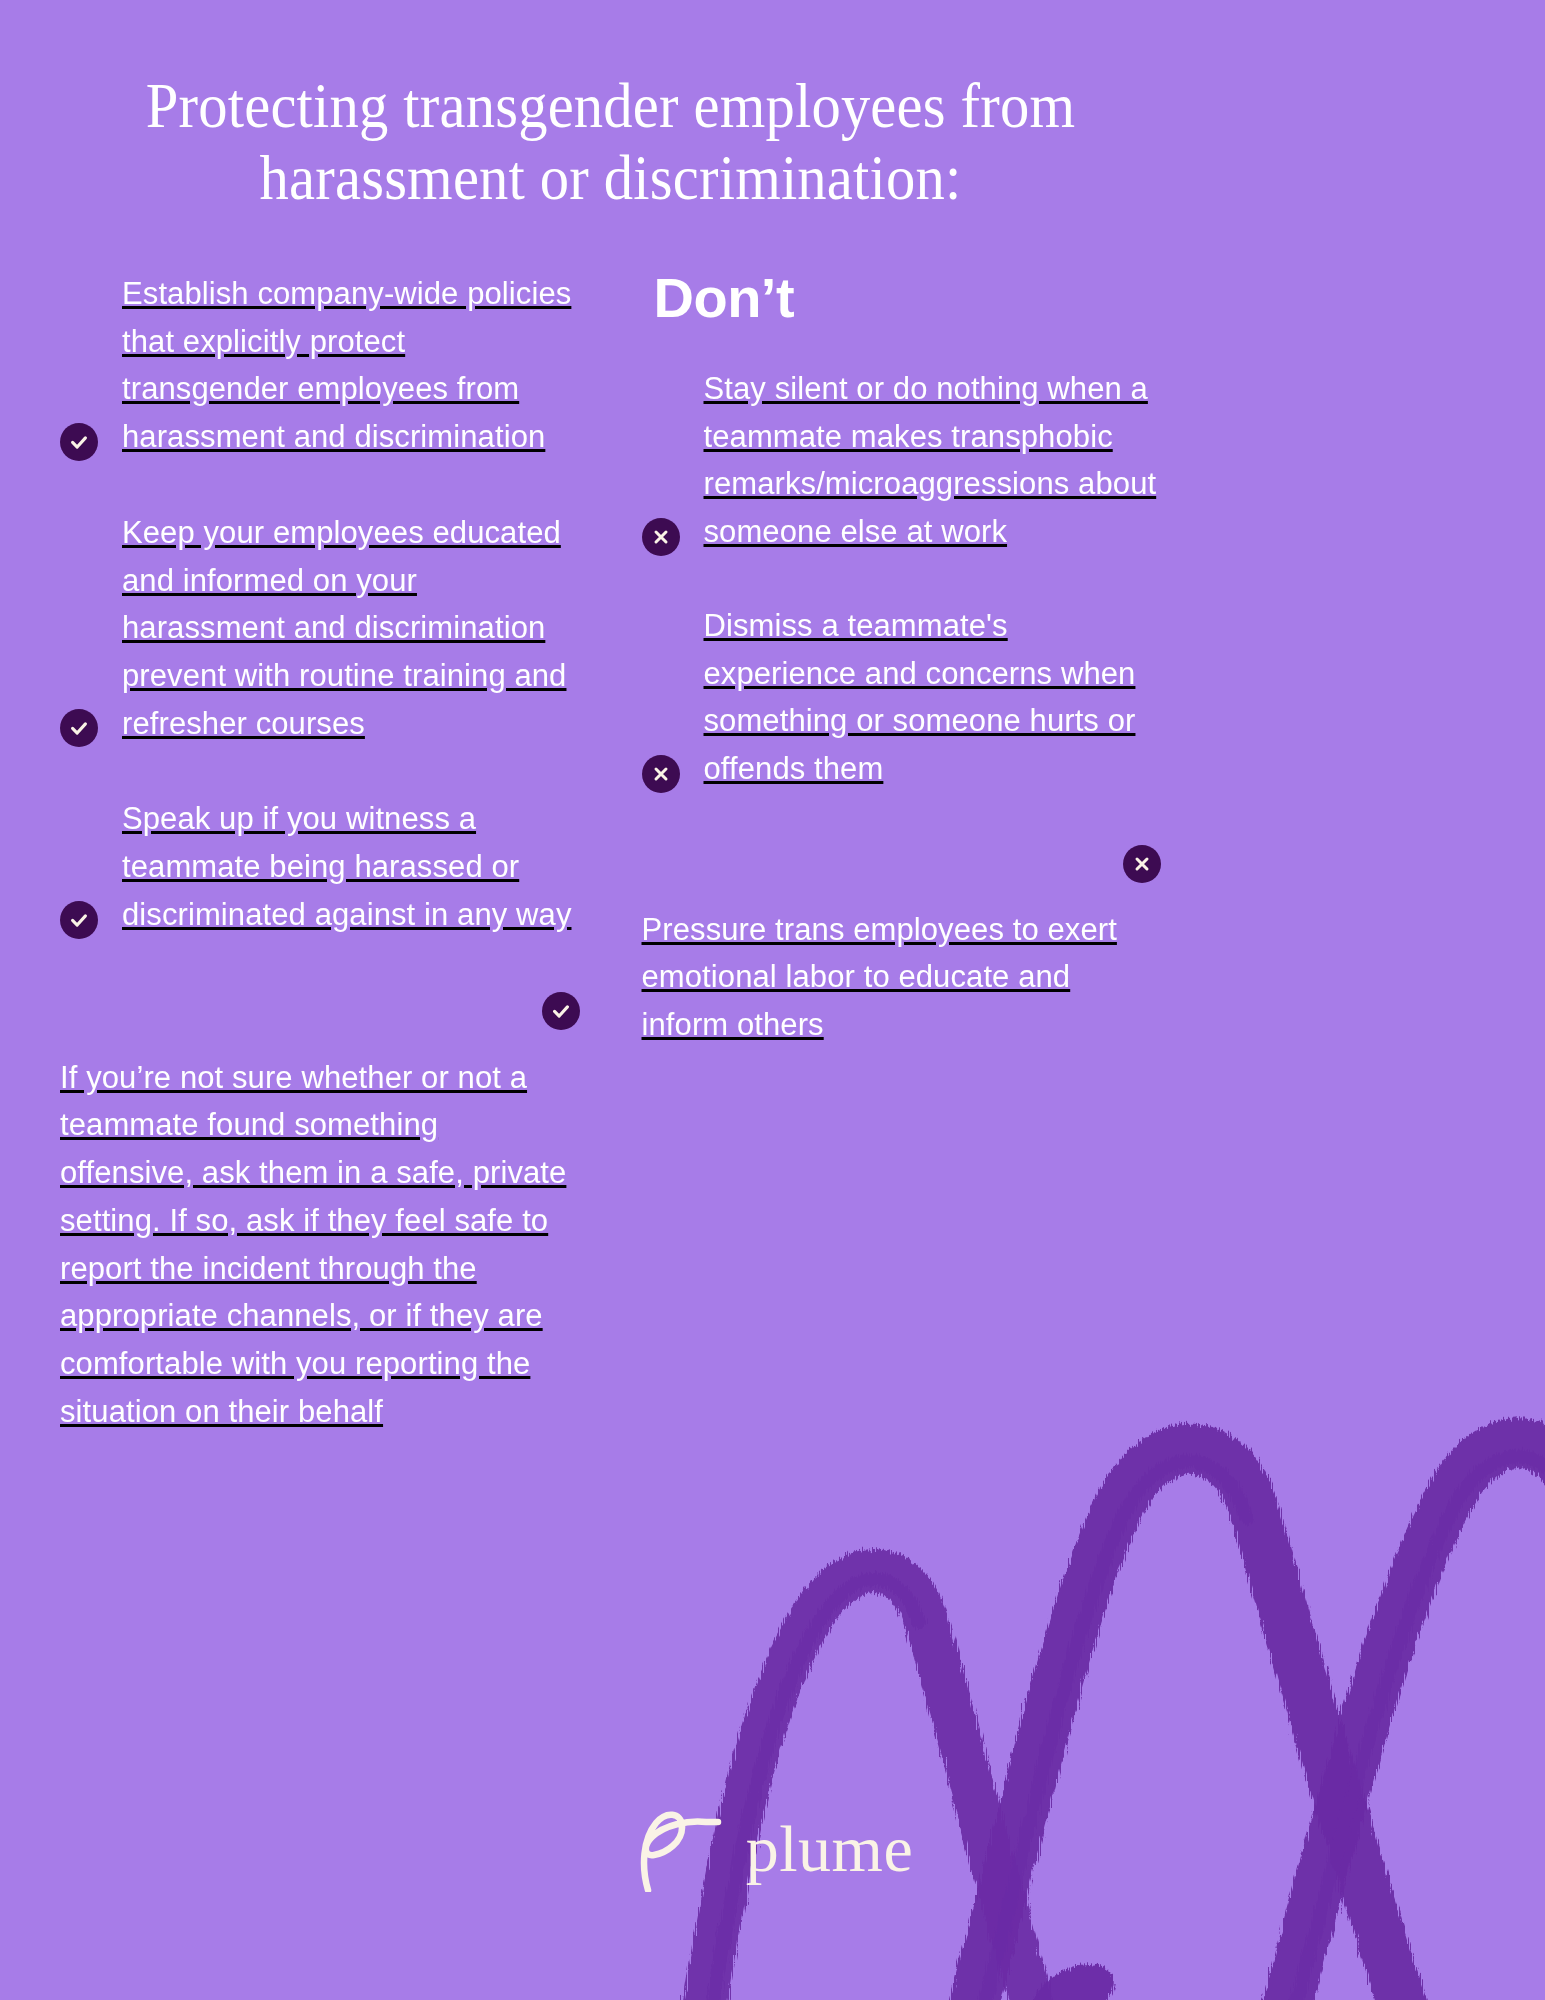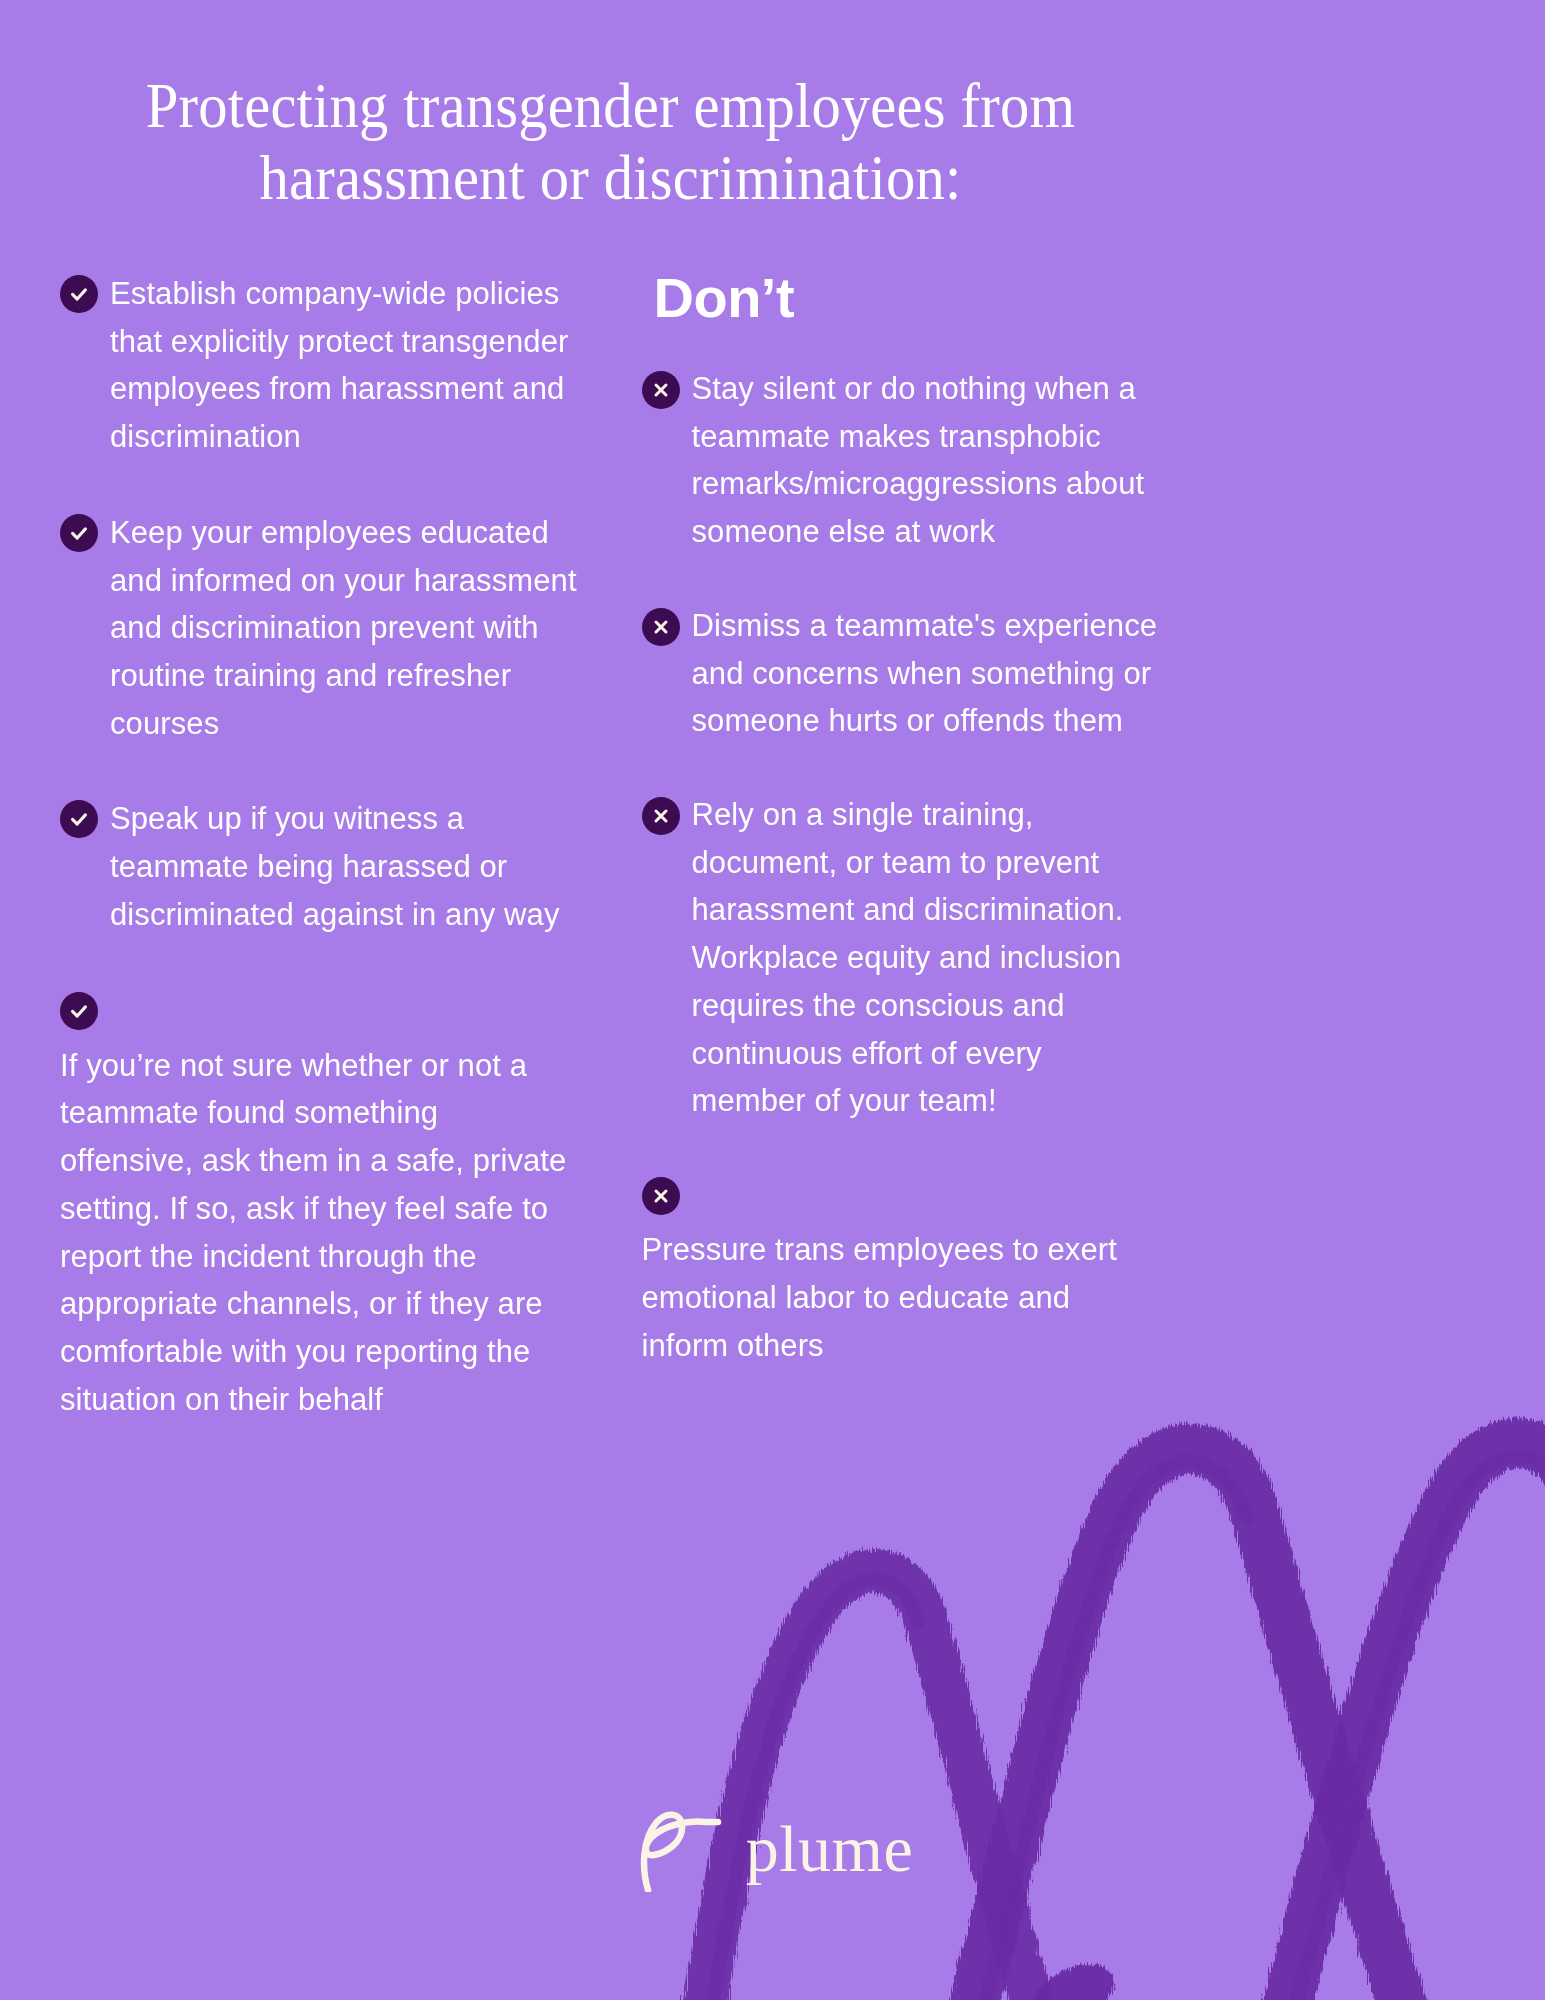--- a/index.html
+++ b/index.html
@@ -64,23 +64,24 @@
     letter-spacing:-.5px;
     line-height:1;
     margin-left:12px;
     margin-bottom:40px;
   }
 
   .col-list{ list-style:none; }
 
   .item{
     display:flex;
-    align-items:flex-start;
-    gap:12px;
+    align-items:flex-end;
+    gap:24px;
     margin-bottom:48px;
+    text-decoration:underline;
   }
   .item:last-child{ margin-bottom:0;flex-direction:column; }
 
   .badge{
     flex:0 0 auto;
     width:38px; height:38px;
     border-radius:50%;
     background:#3d0b52;
     display:flex;
     align-items:center;
@@ -219,28 +220,20 @@
 
         <li class="item">
           <span class="badge">
             <svg width="20" height="20" viewBox="0 0 24 24" fill="none" stroke="#faf3e6" stroke-width="3.6" stroke-linecap="round" stroke-linejoin="round">
               <path d="M6 6 L18 18 M18 6 L6 18"></path>
             </svg>
           </span>
           <span class="item-text">Dismiss a teammate's experience and concerns when something or someone hurts or offends them</span>
         </li>
 
-        <li class="item">
-          <span class="badge">
-            <svg width="20" height="20" viewBox="0 0 24 24" fill="none" stroke="#faf3e6" stroke-width="3.6" stroke-linecap="round" stroke-linejoin="round">
-              <path d="M6 6 L18 18 M18 6 L6 18"></path>
-            </svg>
-          </span>
-          <span class="item-text">Rely on a single training, document, or team to prevent harassment and discrimination. Workplace equity and inclusion requires the conscious and continuous effort of every member of your team!</span>
-        </li>
 
         <li class="item">
           <span class="badge">
             <svg width="20" height="20" viewBox="0 0 24 24" fill="none" stroke="#faf3e6" stroke-width="3.6" stroke-linecap="round" stroke-linejoin="round">
               <path d="M6 6 L18 18 M18 6 L6 18"></path>
             </svg>
           </span>
           <span class="item-text">Pressure trans employees to exert emotional labor to educate and inform others</span>
         </li>
 

